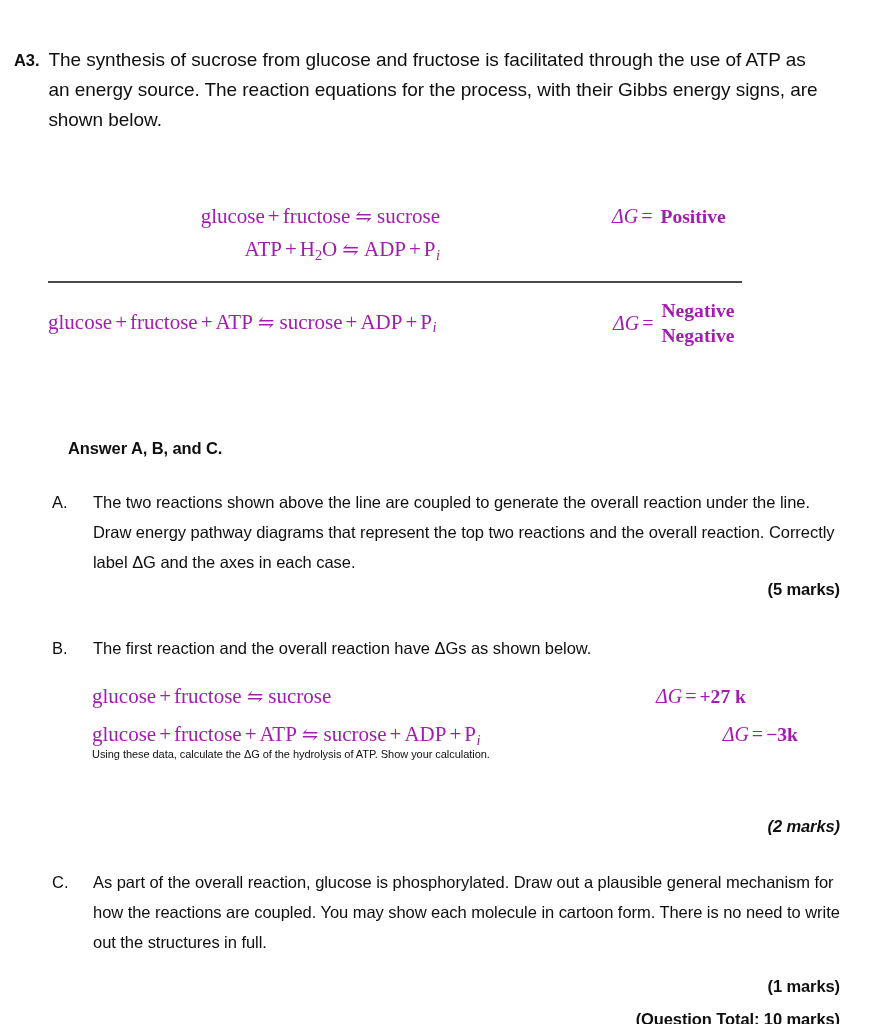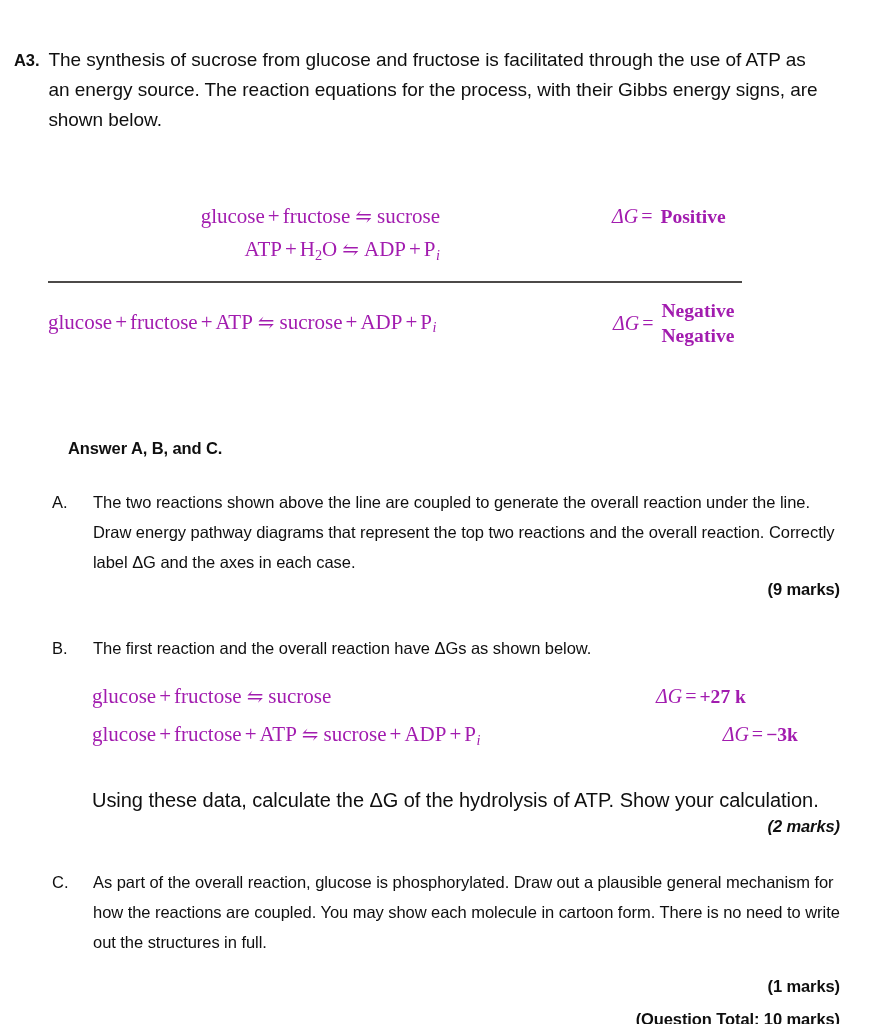--- a/index.html
+++ b/index.html
@@ -215,22 +215,22 @@
     font-style: normal;
     font-weight: bold;
     font-size: 0.98em;
   }
   #eqb-row-1 .eqb-right { padding-right: 98px; }
   #eqb-row-2 .eqb-right { padding-right: 46px; }
 
   .using-line {
     position: absolute;
     left: 92px;
-    top: 749px;
-    font-size: 20px;
+    top: 703px;
+    font-size: 11px;
     line-height: 30px;
     letter-spacing: -0.05px;
     white-space: nowrap;
   }
 </style>
 </head>
 <body>
 
 <div class="page">
 
@@ -270,21 +270,21 @@
         <span class="stacked"><span>Negative</span><br><span>Negative</span></span>
     </div>
   </div>
 
   <div class="answer-head">Answer A, B, and C.</div>
 
   <div class="part" id="part-a">
     <span class="part-label">A.</span>
     <span class="part-body">The two reactions shown above the line are coupled to generate the overall reaction under the line. Draw energy pathway diagrams that represent the top two reactions and the overall reaction. Correctly label ΔG and the axes in each case.</span>
   </div>
-  <div class="marks" id="marks-a">(9 marks)</div>
+  <div class="marks" id="marks-a">(5 marks)</div>
 
   <div class="part" id="part-b">
     <span class="part-label">B.</span>
     <span class="part-body">The first reaction and the overall reaction have ΔGs as shown below.</span>
   </div>
 
   <div class="eqgroup-b">
     <div class="eqrow-b" id="eqb-row-1">
       <div class="eqb-left math">
         <span class="mup">glucose</span><span class="mop">+</span><span class="mup">fructose</span><span class="eqarrow">⇋</span><span class="mup">sucrose</span>

